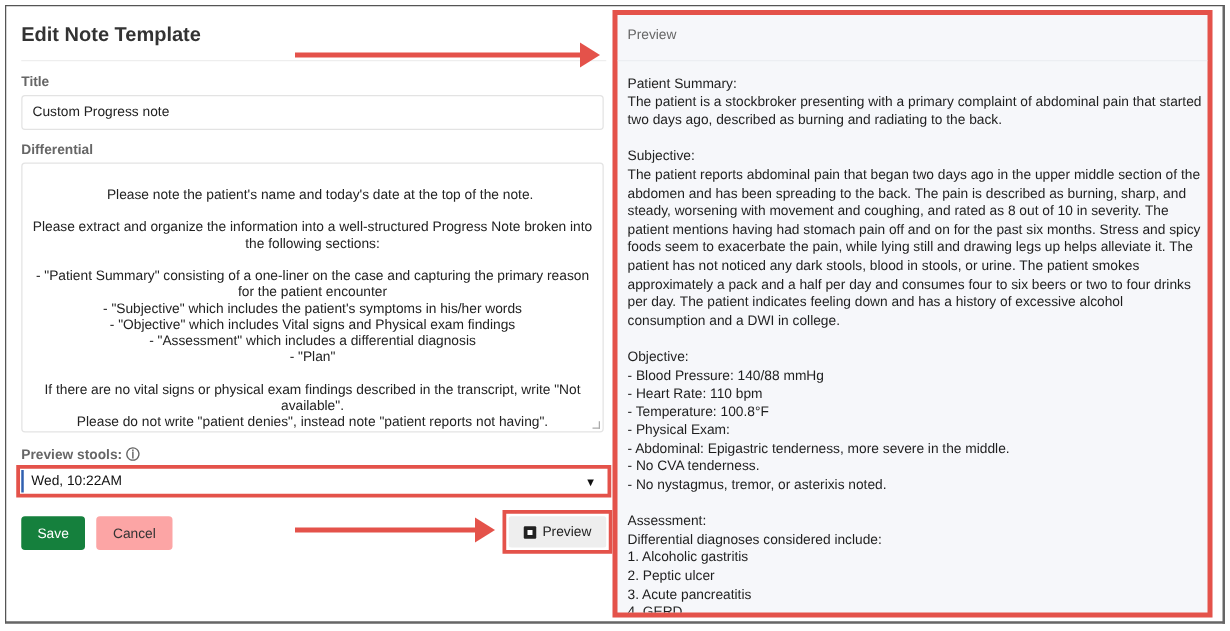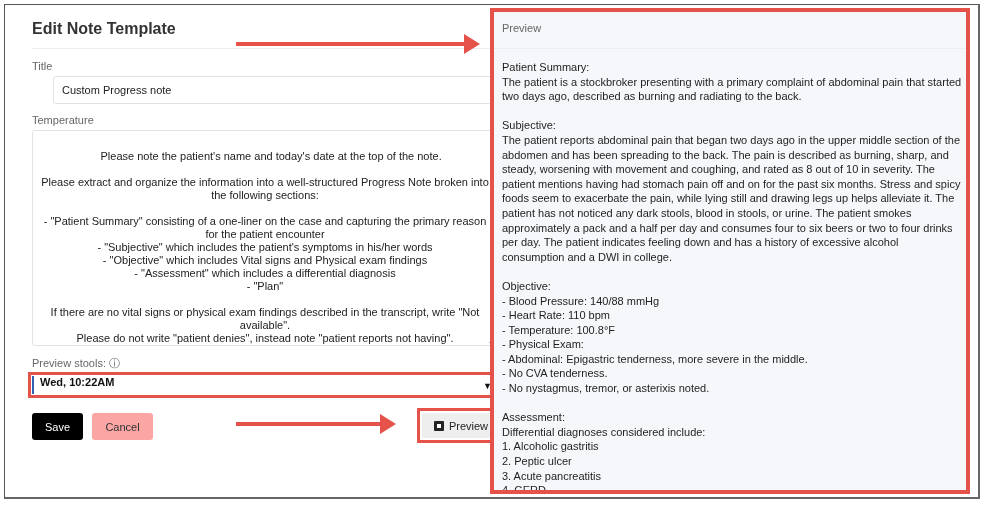--- a/index.html
+++ b/index.html
@@ -6,54 +6,54 @@
   body {
     width: 984px; height: 505px; overflow: hidden; background: #ffffff;
     font-family: "Liberation Sans", "DejaVu Sans", sans-serif; color: #222;
     position: relative;
   }
   .frame {
     position: absolute; left: 4px; top: 4px; width: 976px; height: 495px;
     border: 1px solid #555; border-right: 2px solid #666; border-bottom: 2px solid #666;
     box-sizing: border-box; background: #fff;
   }
-  .left { position: absolute; left: 20px; top: 4px; width: 484px; height: 372px; }
+  .left { position: absolute; left: 5px; top: 4px; width: 484px; height: 372px; }
   .title {
     position: absolute; left: 12px; top: 16px; font-size: 16px; font-weight: bold; color: #333;
   }
   .title-sep { position: absolute; left: 12px; top: 44px; width: 468px; height: 1px; background: #eee; }
-  .label { position: absolute; left: 12px; font-size: 11px; color: #666; }
+  .label { position: absolute; left: 12px; font-size: 11px; color: #666; font-weight: bold; }
   .input {
     position: absolute; left: 12px; width: 466px; border: 1px solid #e3e3e3; border-radius: 3px;
     background: #fff; font-size: 11px; color: #222; box-sizing: border-box;
   }
-  .title-input { top: 72px; height: 28px; padding: 7px 8px; margin-left: 21px; }
+  .title-input { top: 72px; height: 28px; padding: 7px 8px; }
   .textarea {
     top: 126px; height: 216px; padding: 6px 8px; line-height: 13px; white-space: pre-wrap;
     overflow: hidden;
     text-align: center;
   }
   .resize-grip {
     position: absolute; right: 2px; bottom: 2px; width: 5px; height: 5px;
     border-right: 1px solid #aaa; border-bottom: 1px solid #aaa;
   }
   .select-wrap {
     position: absolute; left: 8px; top: 368px; width: 476px; height: 26px;
     border: 3px solid #e4524a; box-sizing: border-box; background: #fff;
   }
   .select-inner {
     position: absolute; left: 1px; top: 1px; right: 1px; bottom: 1px; border-left: 2px solid #3060b0;
-    display: flex; align-items: flex-start; padding-left: 6px; font-size: 11px; color: #111; font-weight: bold;
+    display: flex; align-items: center; padding-left: 6px; font-size: 11px; color: #111;
   }
   .select-caret { position: absolute; right: 8px; top: 5px; font-size: 9px; color: #111; }
   .btn {
     position: absolute; top: 409px; height: 27px; border-radius: 3px; font-size: 11px;
     display: flex; align-items: center; justify-content: center; box-sizing: border-box; cursor: pointer;
   }
-  .btn-save { left: 12px; width: 51px; background: #000000; color: #fff; }
+  .btn-save { left: 12px; width: 51px; background: #15803d; color: #fff; }
   .btn-cancel { left: 72px; width: 61px; background: #fca5a5; color: #333; }
   .preview-btn-outline {
     position: absolute; left: 397px; top: 404px; width: 88px; height: 35px;
     border: 3px solid #e4524a; box-sizing: border-box;
   }
   .btn-preview {
     position: absolute; left: 2px; top: 2px; right: 2px; bottom: 2px; background: #eeeeee; border-radius: 2px;
     display: flex; align-items: center; justify-content: center; font-size: 11px; color: #222; gap: 5px;
   }
   .preview-icon {
@@ -86,21 +86,21 @@
 
 <div class="frame"></div>
 
 <div class="left">
   <div class="title">Edit Note Template</div>
   <div class="title-sep"></div>
 
   <div class="label" style="top:56px;">Title</div>
   <div class="input title-input">Custom Progress note</div>
 
-  <div class="label" style="top:110px;">Temperature</div>
+  <div class="label" style="top:110px;">Differential</div>
   <div class="input textarea">
     <span>Please note the patient's name and today's date at the top of the note.
 
 Please extract and organize the information into a well-structured Progress Note broken into the following sections:
 
 - "Patient Summary" consisting of a one-liner on the case and capturing the primary reason for the patient encounter
 - "Subjective" which includes the patient's symptoms in his/her words
 - "Objective" which includes Vital signs and Physical exam findings
 - "Assessment" which includes a differential diagnosis
 - "Plan"

